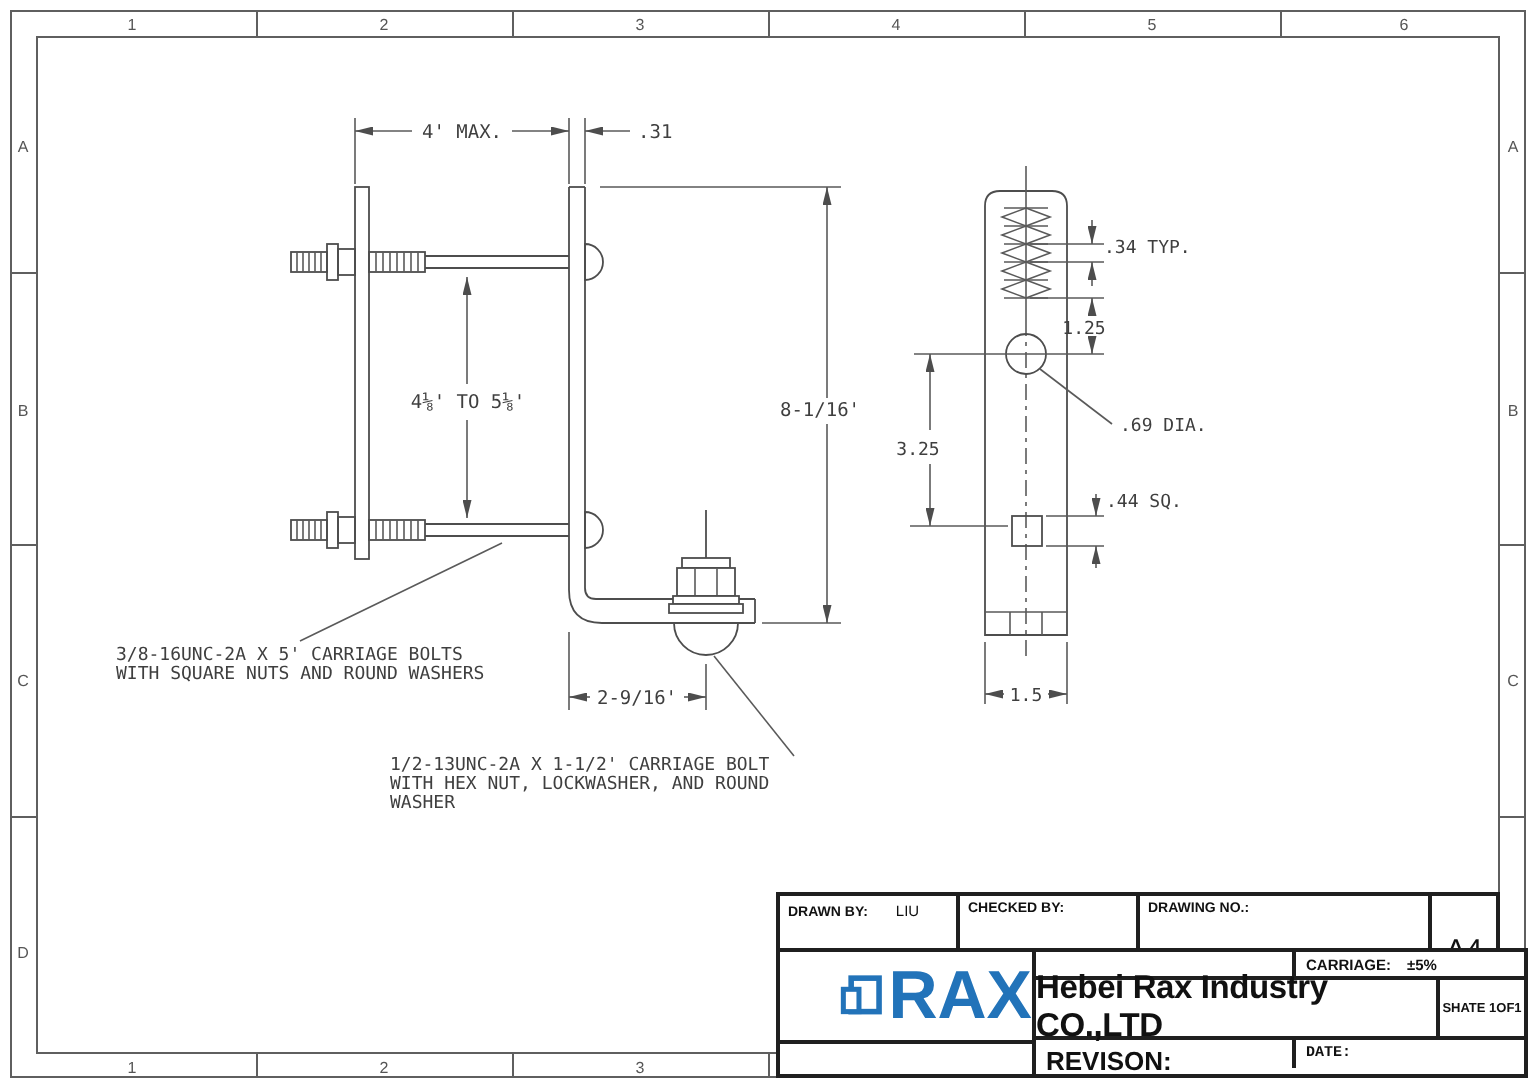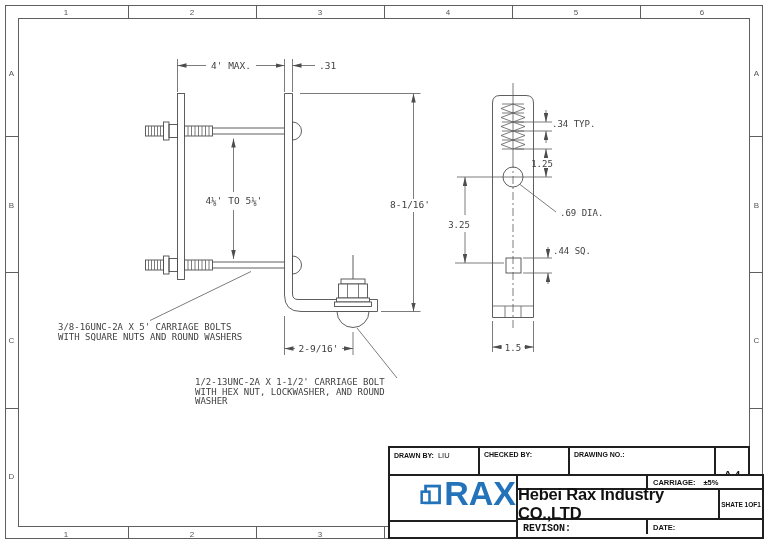--- a/index.html
+++ b/index.html
@@ -15,32 +15,32 @@
   .zone-txt{font-family:"Liberation Sans",sans-serif;font-size:8px;fill:#555;}
   .dim-txt{font-family:"DejaVu Sans Mono",monospace;font-size:9.5px;fill:#3f3f3f;}
   .note-txt{font-family:"DejaVu Sans Mono",monospace;font-size:9px;fill:#3f3f3f;}
   .anchor-mid{text-anchor:middle;}
 
   
   .tb-box{position:absolute;background:#fff;border:2px solid #1f1f1f;box-sizing:border-box;color:#111;}
   #tb-row1{left:388px;top:446px;width:362px;height:30px;display:flex;}
   .tb-cell{box-sizing:border-box;padding:3px 4px;font-size:7px;font-weight:bold;}
   .tb-bR{border-right:2px solid #1f1f1f;}
-  .tb-val{font-weight:normal;font-size:7.5px;margin-left:4px;}
+  .tb-val{font-weight:normal;font-size:7.5px;margin-left:14px;}
   #cell-a4{display:flex;align-items:center;justify-content:center;font-size:15px;font-weight:normal;padding:0;flex:1;margin-top:27px;}
   #tb-main{left:388px;top:474px;width:376px;height:65px;position:absolute;}
   .tb-abs{position:absolute;box-sizing:border-box;}
-  #logo-cell{left:0;top:0;width:128px;height:46px;border-right:2px solid #1f1f1f;border-bottom:2px solid #1f1f1f;display:flex;padding-left:24px;}
+  #logo-cell{left:0;top:0;width:128px;height:46px;border-right:2px solid #1f1f1f;border-bottom:2px solid #1f1f1f;display:flex;align-items:center;padding-left:24px;}
   #below-logo-cell{left:0;top:46px;width:128px;height:15px;border-right:2px solid #1f1f1f;}
   #cell-blank{left:128px;top:0;width:130px;height:14px;border-right:2px solid #1f1f1f;border-bottom:2px solid #1f1f1f;}
   #cell-tol{left:258px;top:0;width:114px;height:14px;border-bottom:2px solid #1f1f1f;padding:2px 0 0 5px;font-size:7.5px;font-weight:bold;}
   #cell-company{left:128px;top:14px;width:202px;height:30px;border-right:2px solid #1f1f1f;border-bottom:2px solid #1f1f1f;display:flex;align-items:center;justify-content:center;font-size:16.5px;font-weight:bold;letter-spacing:-0.2px;}
   #cell-sheet{left:330px;top:14px;width:42px;height:30px;border-bottom:2px solid #1f1f1f;display:flex;align-items:center;justify-content:center;font-size:6.5px;font-weight:bold;}
-  #cell-rev{left:128px;top:44px;width:130px;height:14px;border-right:2px solid #1f1f1f;padding:3px 0 0 5px;font-size:10px;font-weight:bold;font-family:Liberation Mono, monospace;}
-  #cell-date{left:258px;top:44px;width:96px;height:17px;padding:3px 0 0 5px;font-size:7.5px;font-weight:bold;}
+  #cell-rev{left:128px;top:44px;width:130px;height:14px;border-right:2px solid #1f1f1f;padding:3px 0 0 5px;font-size:13px;font-weight:bold;}
+  #cell-date{left:258px;top:44px;width:96px;height:17px;padding:3px 0 0 5px;font-size:7.5px;font-weight:bold;font-family:Liberation Mono, monospace;}
   #rax-logo-text{font-size:34px;font-weight:bold;color:#2273b9;margin-left:3px;line-height:1;}
   .tol-val{margin-left:8px;}
 </style>
 </head>
 <body>
 
 <svg id="sheet-svg" width="768" height="544" viewBox="0 0 768 544">
   <defs>
     <marker id="arw" viewBox="0 0 10 5" refX="10" refY="2.5" markerWidth="9" markerHeight="4.5" orient="auto-start-reverse" markerUnits="userSpaceOnUse">
       <path d="M0 0 L10 2.5 L0 5 Z" fill="#4d4d4d"></path>

